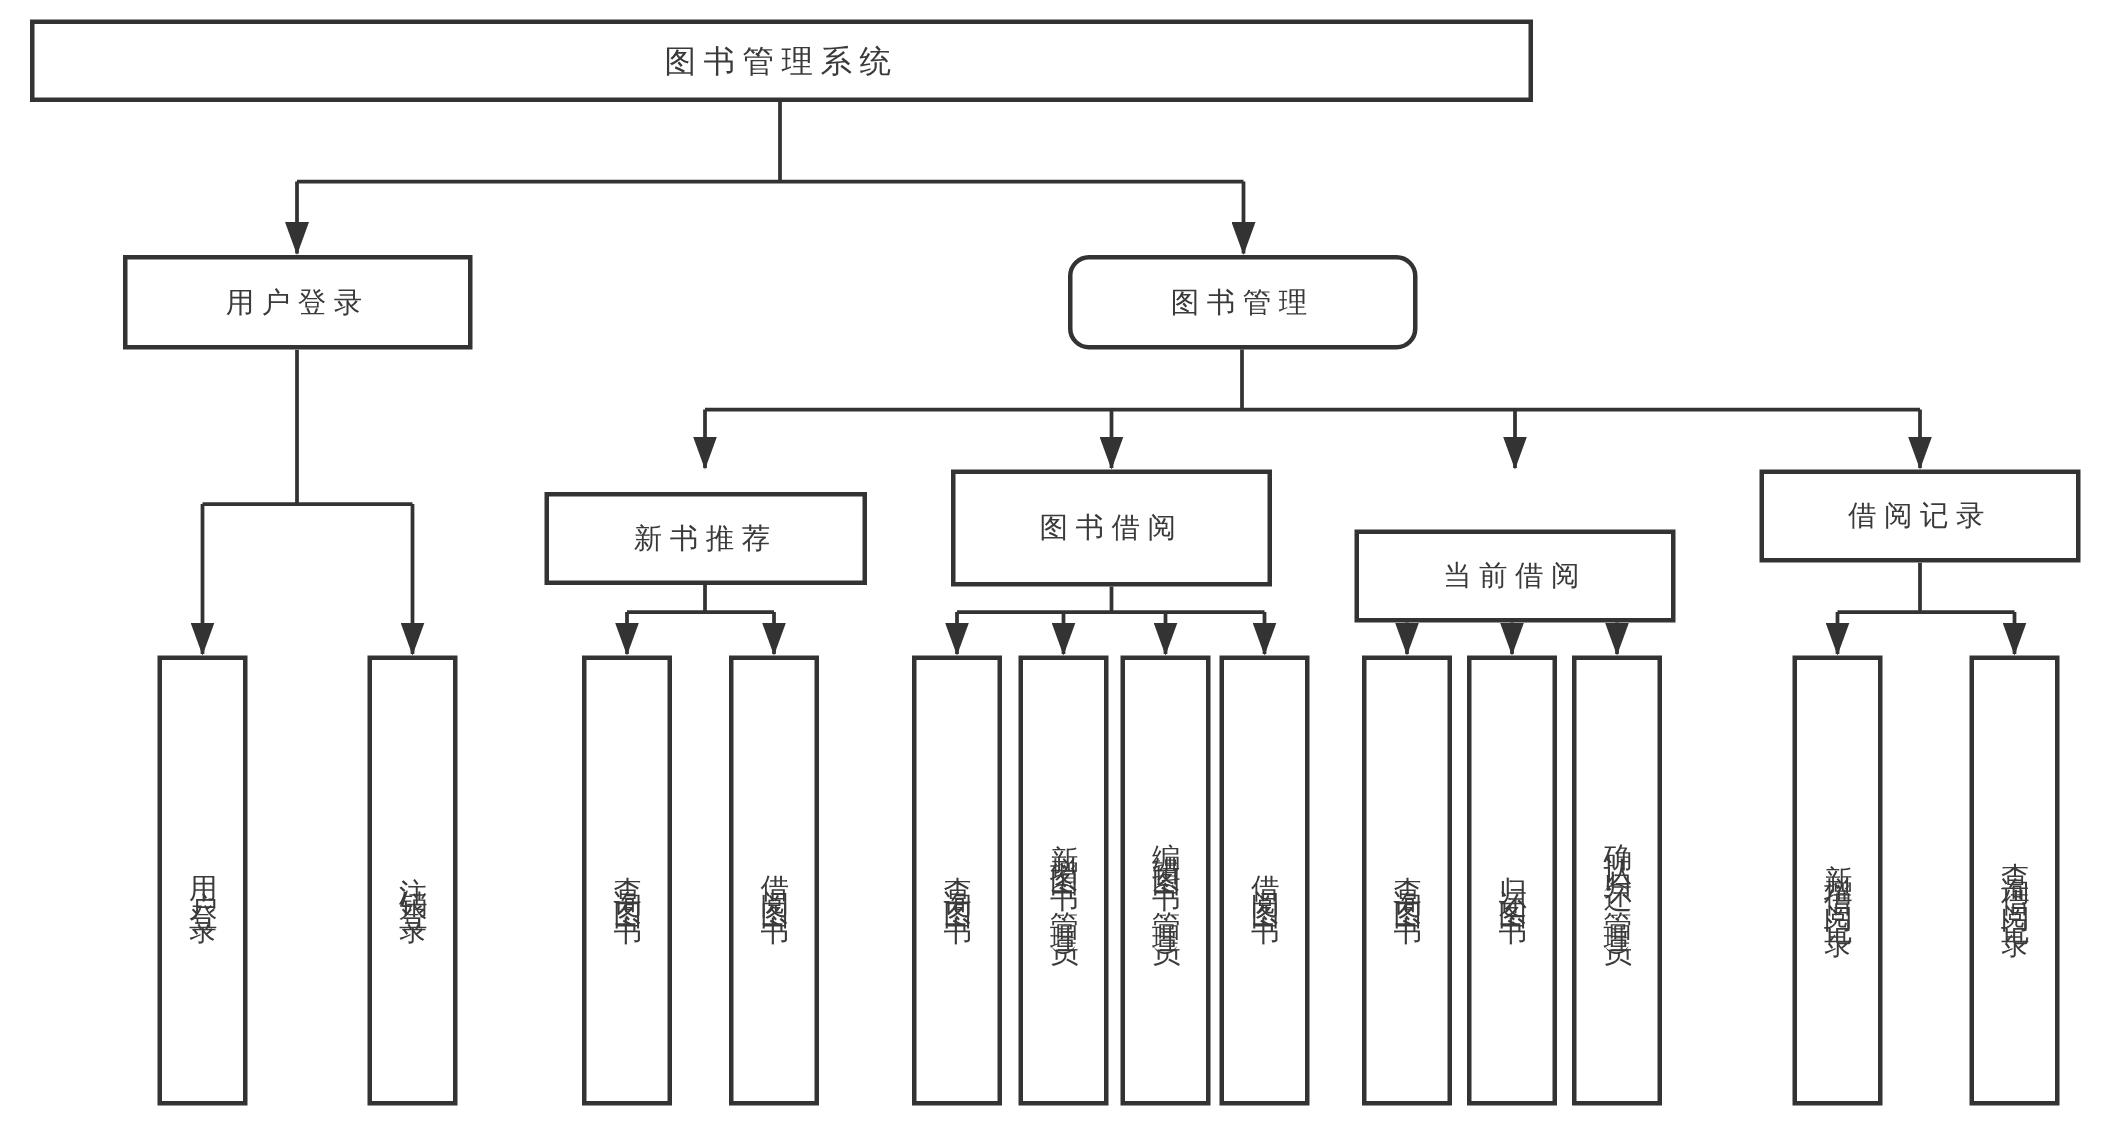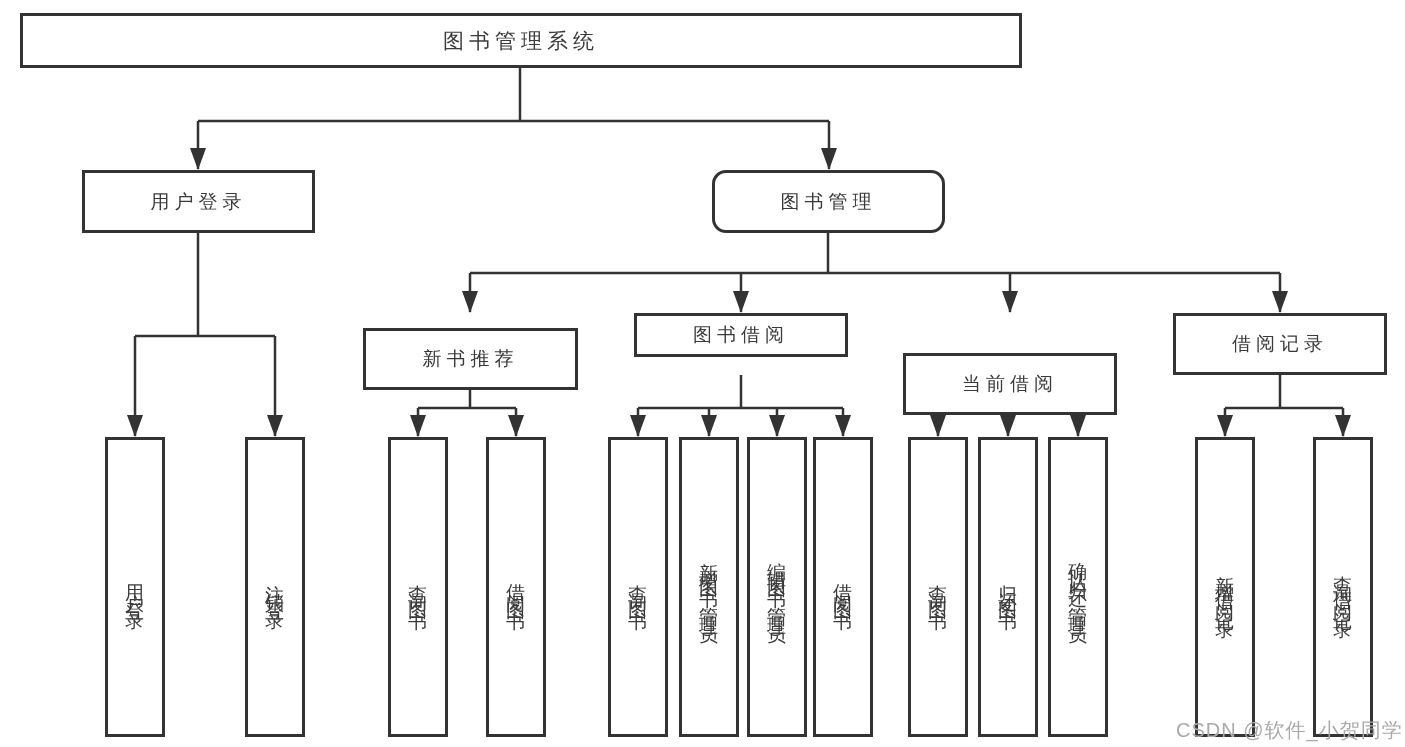--- a/index.html
+++ b/index.html
@@ -33,21 +33,21 @@
     font-size: 19px;
     letter-spacing: 9px;
     line-height: 1;
   }
 
   
   .n-root   { left: 20px;  top: 13px;  width: 1002px; height: 55px; }
   .n-l2a    { left: 82px;  top: 170px; width: 233px;  height: 63px; }
   .n-l2b    { left: 712px; top: 170px; width: 233px;  height: 63px; border-radius: 14px; }
   .n-l3a    { left: 363px; top: 328px; width: 215px;  height: 62px; }
-  .n-l3b    { left: 634px; top: 313px; width: 214px;  height: 44px; }
+  .n-l3b    { left: 634px; top: 313px; width: 214px;  height: 78px; }
   .n-l3c    { left: 903px; top: 313px; width: 214px;  height: 62px; margin-top: 40px; }
   .n-l3d    { left: 1173px;top: 313px; width: 214px;  height: 62px; }
   .leaf     { top: 437px;  width: 60px; height: 300px; }
   .n-g1b1 { left: 105px; }  .n-g1b2 { left: 245px; }
   .n-g2b1 { left: 388px; }  .n-g2b2 { left: 486px; }
   .n-g3b1 { left: 608px; }  .n-g3b2 { left: 679px; }
   .n-g3b3 { left: 747px; }  .n-g3b4 { left: 813px; }
   .n-g4b1 { left: 908px; }  .n-g4b2 { left: 978px; }  .n-g4b3 { left: 1048px; }
   .n-g5b1 { left: 1195px; } .n-g5b2 { left: 1313px; }
 
@@ -150,15 +150,14 @@
   <div class="box vbox leaf n-g3b3">编辑图书（管理员）</div>
   <div class="box vbox leaf n-g3b4">借阅图书</div>
 
   <div class="box vbox leaf n-g4b1">查询图书</div>
   <div class="box vbox leaf n-g4b2">归还图书</div>
   <div class="box vbox leaf n-g4b3">确认归还（管理员）</div>
 
   <div class="box vbox leaf n-g5b1">新增借阅记录</div>
   <div class="box vbox leaf n-g5b2">查询借阅记录</div>
 
-  <div id="watermark">CSDN @软件_小贺同学</div>
 
 </div>
 
 </body></html>

